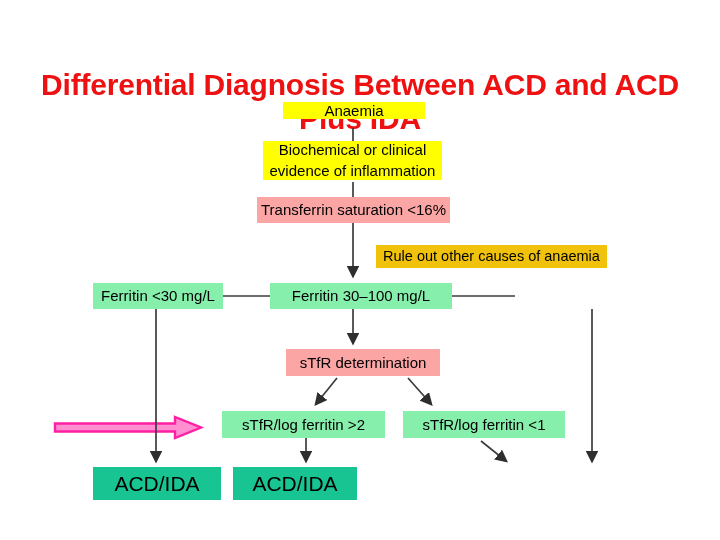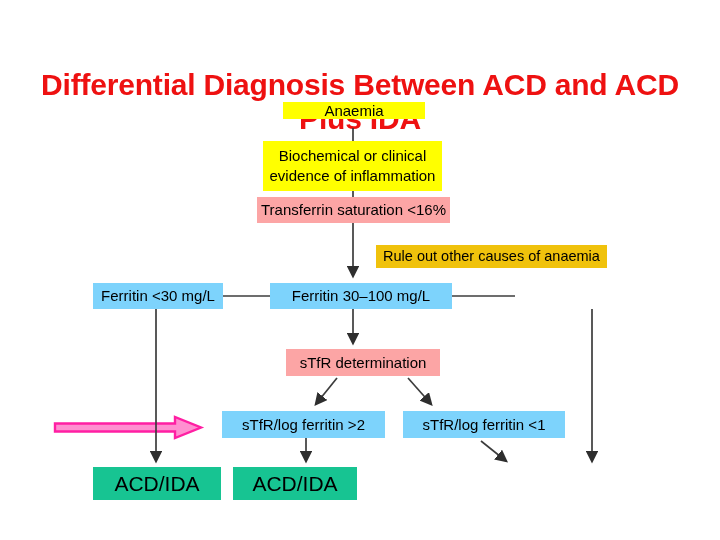--- a/index.html
+++ b/index.html
@@ -13,24 +13,24 @@
     line-height:1.12;letter-spacing:-0.2px;margin-top:48px;
   }
   .connectors{position:absolute;left:0;top:0;width:720px;height:540px;z-index:1;}
   .node{
     position:absolute;z-index:2;display:flex;align-items:center;justify-content:center;
     text-align:center;color:#000;font-size:15px;line-height:1.3;box-sizing:border-box;
   }
   .yellow{background:#ffff00;}
   .salmon{background:#fca5a5;}
   .gold{background:#f0c20c;}
-  .lavender{background:#7dd3fc;}
+  .lavender{background:#86efac;}
   .green{background:#17c492;}
   #n-anaemia{left:283px;top:102px;width:142px;height:17px;}
-  #n-inflammation{left:263px;top:141px;width:179px;height:50px;line-height:1.35;}
+  #n-inflammation{left:263px;top:141px;width:179px;height:39px;line-height:1.35;}
   #n-transferrin{left:257px;top:197px;width:193px;height:26px;}
   #n-ruleout{left:376px;top:245px;width:231px;height:23px;font-size:14.5px;}
   #n-ferritin-low{left:93px;top:283px;width:130px;height:26px;}
   #n-ferritin-mid{left:270px;top:283px;width:182px;height:26px;}
   #n-ferritin-high{left:515px;top:283px;width:147px;height:26px;}
   #n-stfr{left:286px;top:349px;width:154px;height:27px;}
   #n-ratio-gt2{left:222px;top:411px;width:163px;height:27px;}
   #n-ratio-lt1{left:403px;top:411px;width:162px;height:27px;}
   #n-acdida1{left:93px;top:467px;width:128px;height:33px;font-size:21px;}
   #n-acdida2{left:233px;top:467px;width:124px;height:33px;font-size:21px;}

